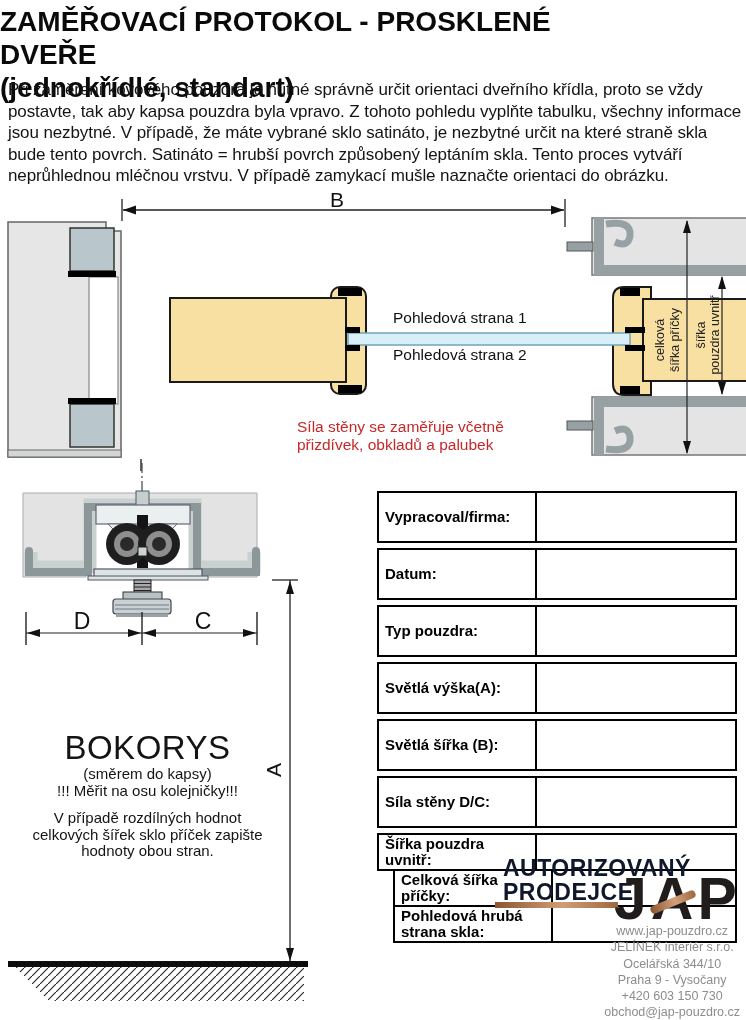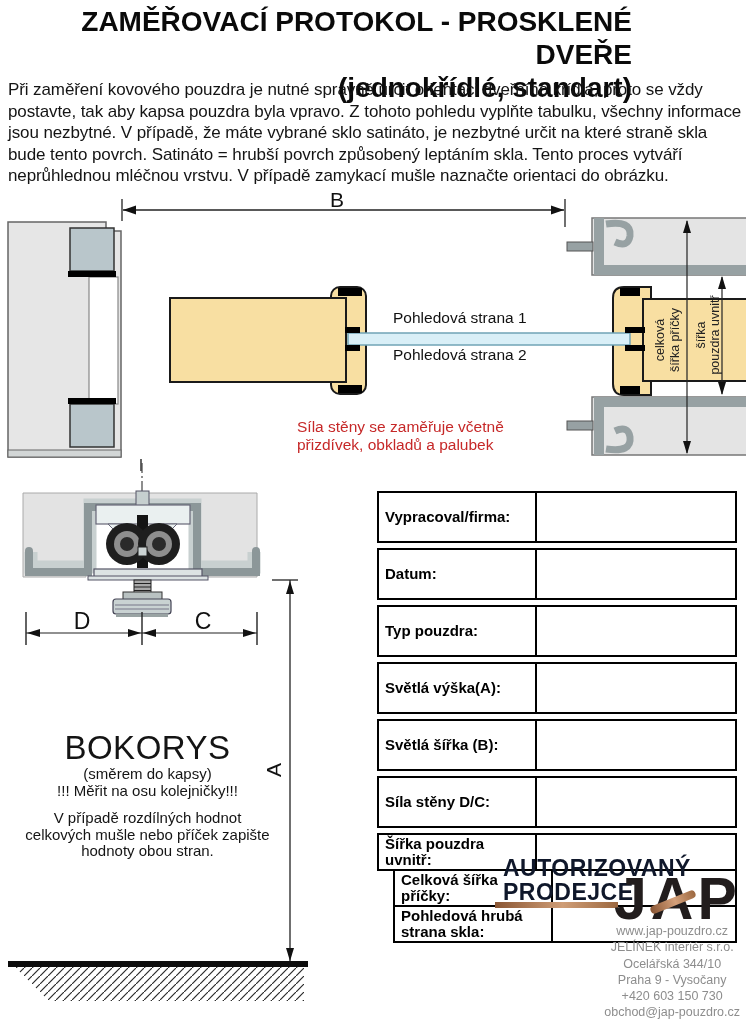--- a/index.html
+++ b/index.html
@@ -1,18 +1,18 @@
 <!DOCTYPE html>
 <html><head>
 <meta charset="utf-8">
 <style>
   html,body{margin:0;padding:0;background:#fff;}
   .page{position:relative;width:746px;height:1020px;background:#fff;overflow:hidden;
         font-family:"Liberation Sans",sans-serif;color:#161616;}
-  .title-block{position:absolute;left:0;top:5px;width:632px;text-align:right;
+  .title-block{position:absolute;left:0;top:5px;width:632px;text-align:left;
         font-weight:bold;font-size:28px;line-height:33px;color:#0a0a0a;}
   .intro{position:absolute;left:8px;top:79px;width:736px;font-size:17px;
         line-height:21.5px;letter-spacing:-0.1px;color:#141414;}
   svg text{font-family:"Liberation Sans",sans-serif;}
 
   
   .form-table{position:absolute;left:377px;top:491px;width:360px;}
   .ft-row{display:flex;height:52px;margin-bottom:5px;}
   .ft-row.tall{height:38px;margin-bottom:0;}
   .ft-row.joined{margin-top:-2px;padding-left:16px;}
@@ -209,21 +209,21 @@
       <polygon points="15,967 304,967 304,1001 49,1001" fill="url(#hatch)"></polygon>
     </g>
   </svg>
 
   <div class="bok">
     <div class="bok-h">BOKORYS</div>
     <div class="bok-s">(směrem do kapsy)</div>
     <div class="bok-s">!!! Měřit na osu kolejničky!!!</div>
     <div class="bok-note">
       <div>V případě rozdílných hodnot</div>
-      <div>celkových mušle nebo příček zapište</div>
+      <div>celkových šířek sklo příček zapište</div>
       <div>hodnoty obou stran.</div>
     </div>
   </div>
 
   <div class="form-table">
     <div class="ft-row">
       <div class="ft-label">Vypracoval/firma:</div>
       <div class="ft-value"></div>
     </div>
     <div class="ft-row">

